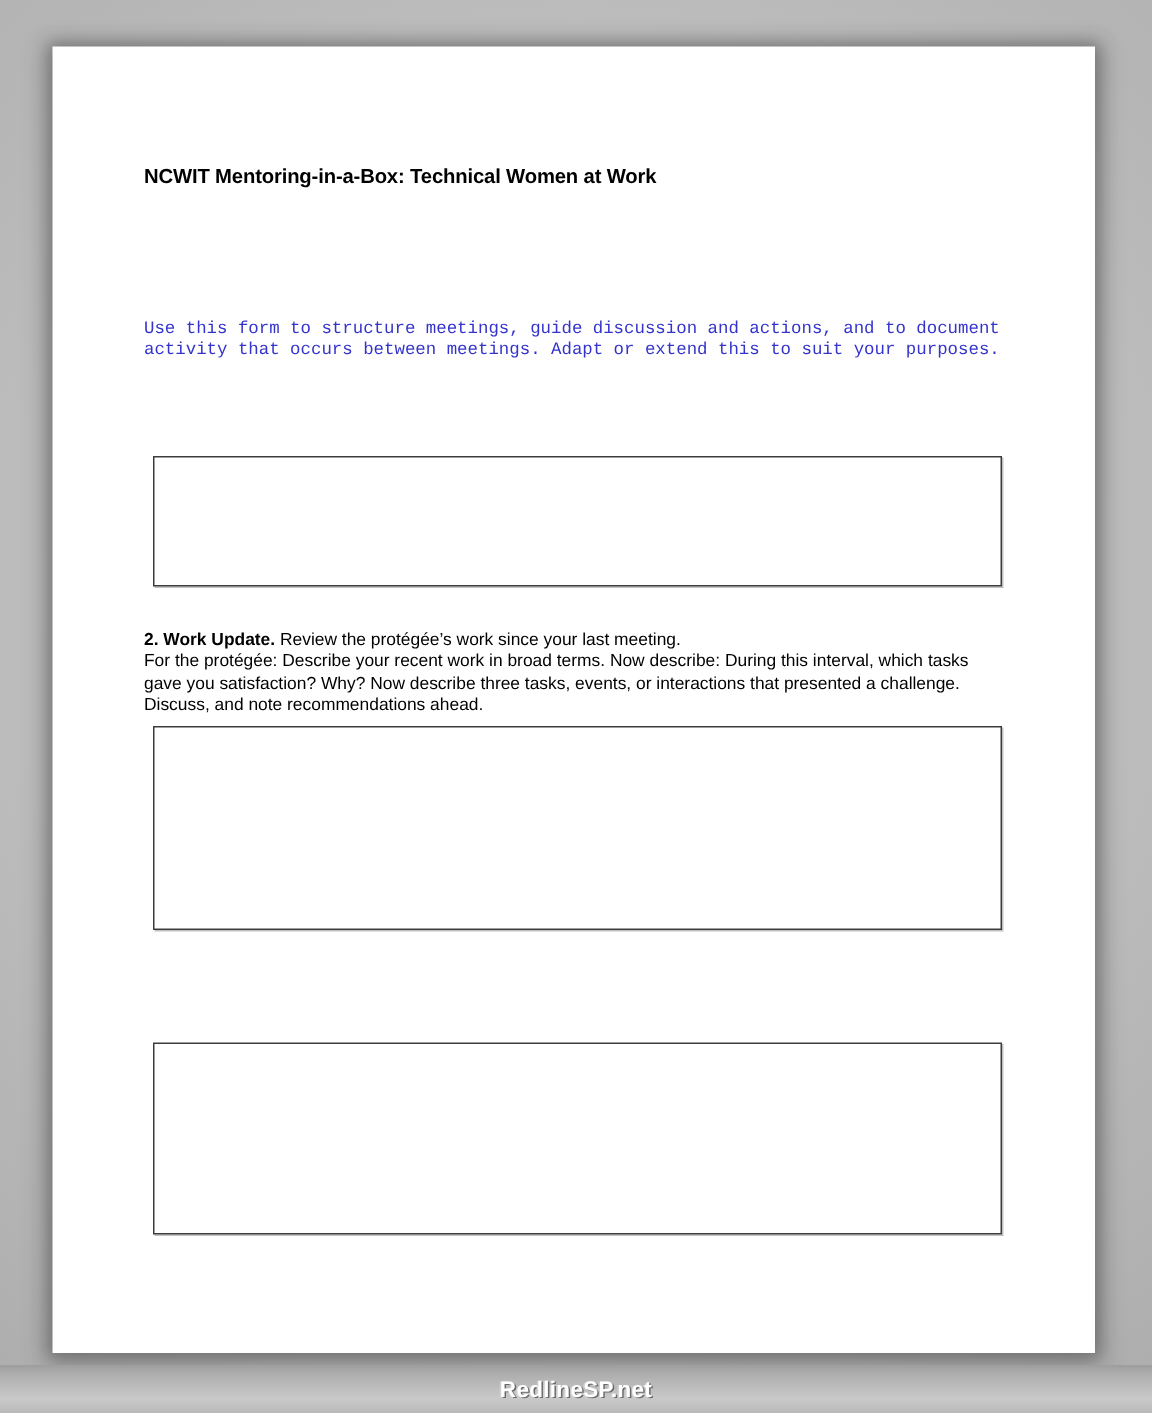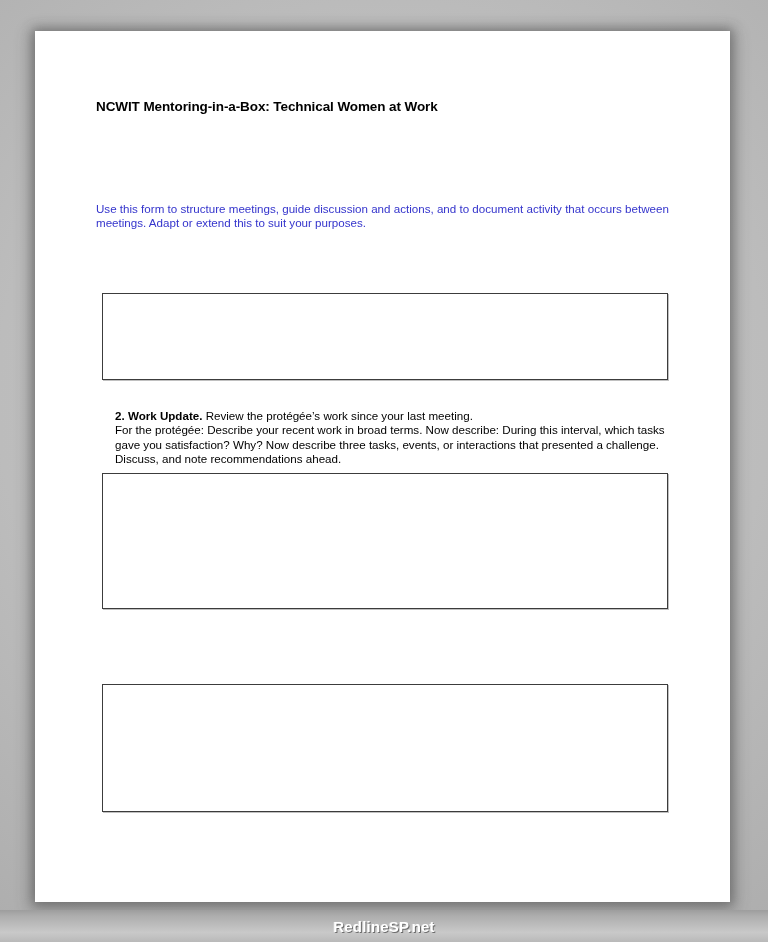--- a/index.html
+++ b/index.html
@@ -34,21 +34,21 @@
     height: 871px;
     background: #ffffff;
     box-shadow:
       0 0 10px 3px rgba(70,70,70,0.42),
       0 4px 16px 4px rgba(60,60,60,0.30);
   }
 
   .page-inner {
     position: absolute;
     left: 61px;
-    top: 5px;
+    top: 16px;
     width: 580px;
     height: 804px;
   }
 
   
   .title-main {
     position: absolute;
     left: 0;
     top: 63px;
     font-size: 13.5px;
@@ -87,20 +87,21 @@
 
   
   .intro {
     position: absolute;
     left: 0;
     top: 166px;
     width: 573px;
     font-size: 11.6px;
     line-height: 14.2px;
     color: #3434cc;
+    font-family: Liberation Mono, monospace;
   }
 
   
   .section {
     position: absolute;
     left: 0;
     width: 573px;
   }
   .sec-text {
     font-size: 11.6px;
@@ -120,21 +121,21 @@
     border: 1.3px solid #3c3c3c;
     background: #ffffff;
     box-sizing: border-box;
     box-shadow: 1px 1px 0 0 rgba(140,140,140,0.55);
   }
 
   
   #section-1           { top: 219px; }
   #box-1               { top: 257px; width: 566px; height: 87px; }
 
-  #section-2           { top: 373px; margin-left: 19px; }
+  #section-2           { top: 373px; }
   #box-2               { top: 437px; width: 566px; height: 136px; }
 
   #section-3           { top: 596px; }
   #box-3               { top: 648px; width: 566px; height: 128px; }
 
   
   #watermark {
     position: absolute;
     left: 0;
     top: 910px;

